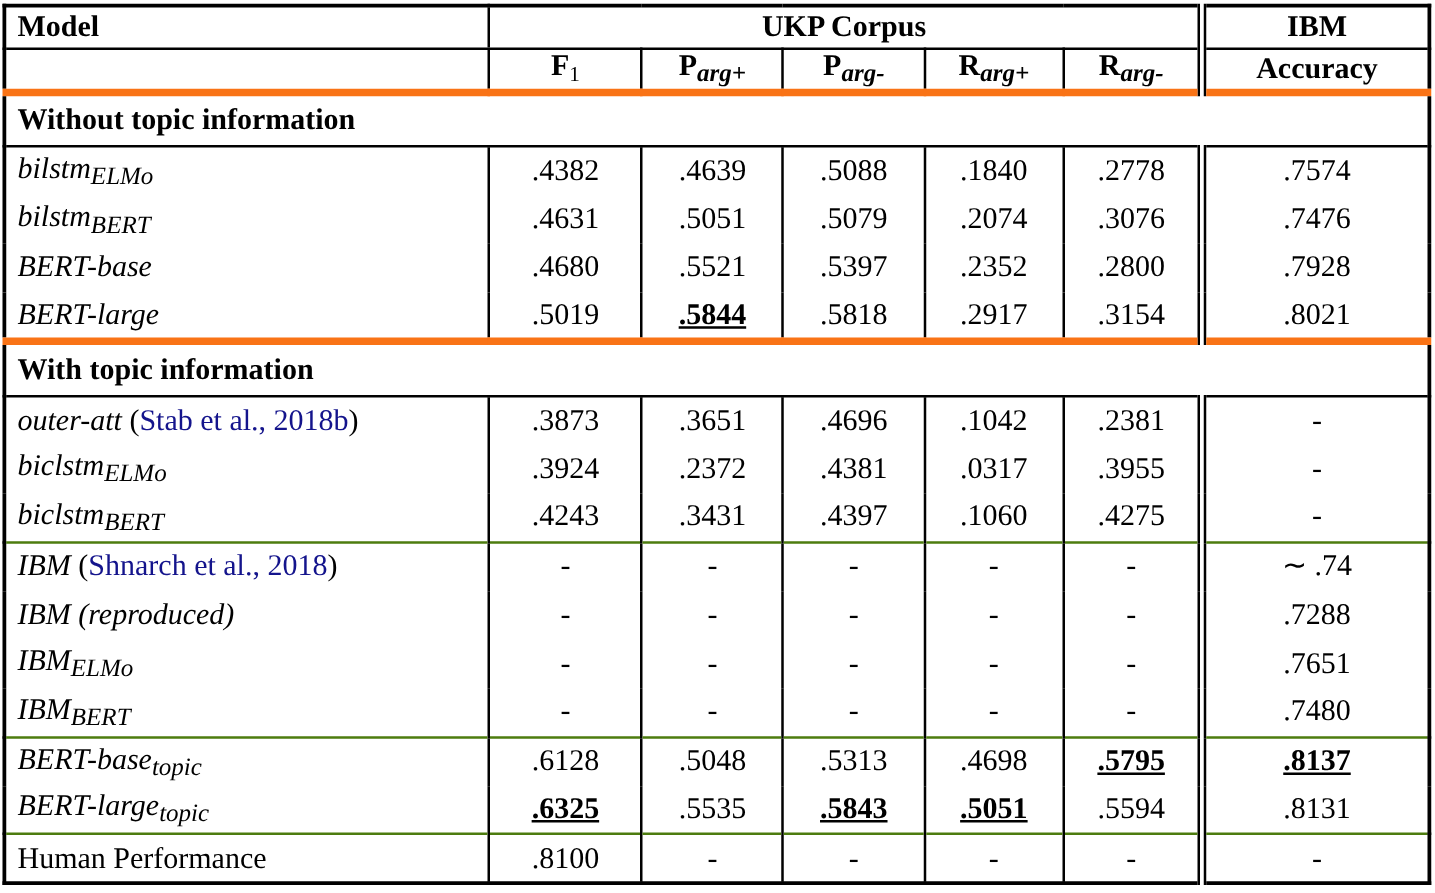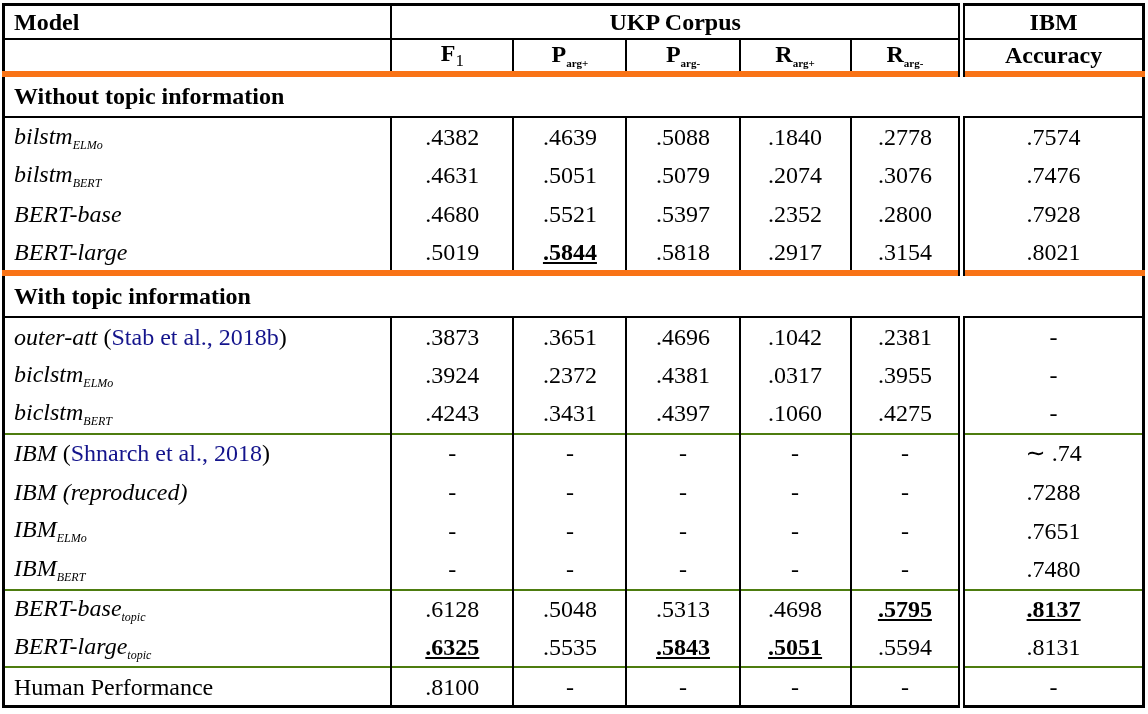--- a/index.html
+++ b/index.html
@@ -58,28 +58,29 @@
   
   tr.data-row { height: 33px; }
   tr.rule-above td { border-top: 2px solid #4d7c0f; }
   .best { font-weight: bold; text-decoration: underline; }
   
   .seg-i { font-style: italic; }
   .seg-r { font-style: normal; }
   .seg-c { font-style: normal; cursor: pointer; }
   .seg-sub {
     font-style: italic;
-    font-size: 12px;
+    font-size: 20px;
     vertical-align: -5px;
   }
   
   .subsc-bold {
-    font-size: 11px;
+    font-size: 20px;
     font-weight: bold;
     vertical-align: -5px;
+    font-style: italic;
   }
   .subsc-reg {
     font-size: 17px;
     font-weight: normal;
     vertical-align: -5px;
   }
 </style>
 </head>
 <body>
 

